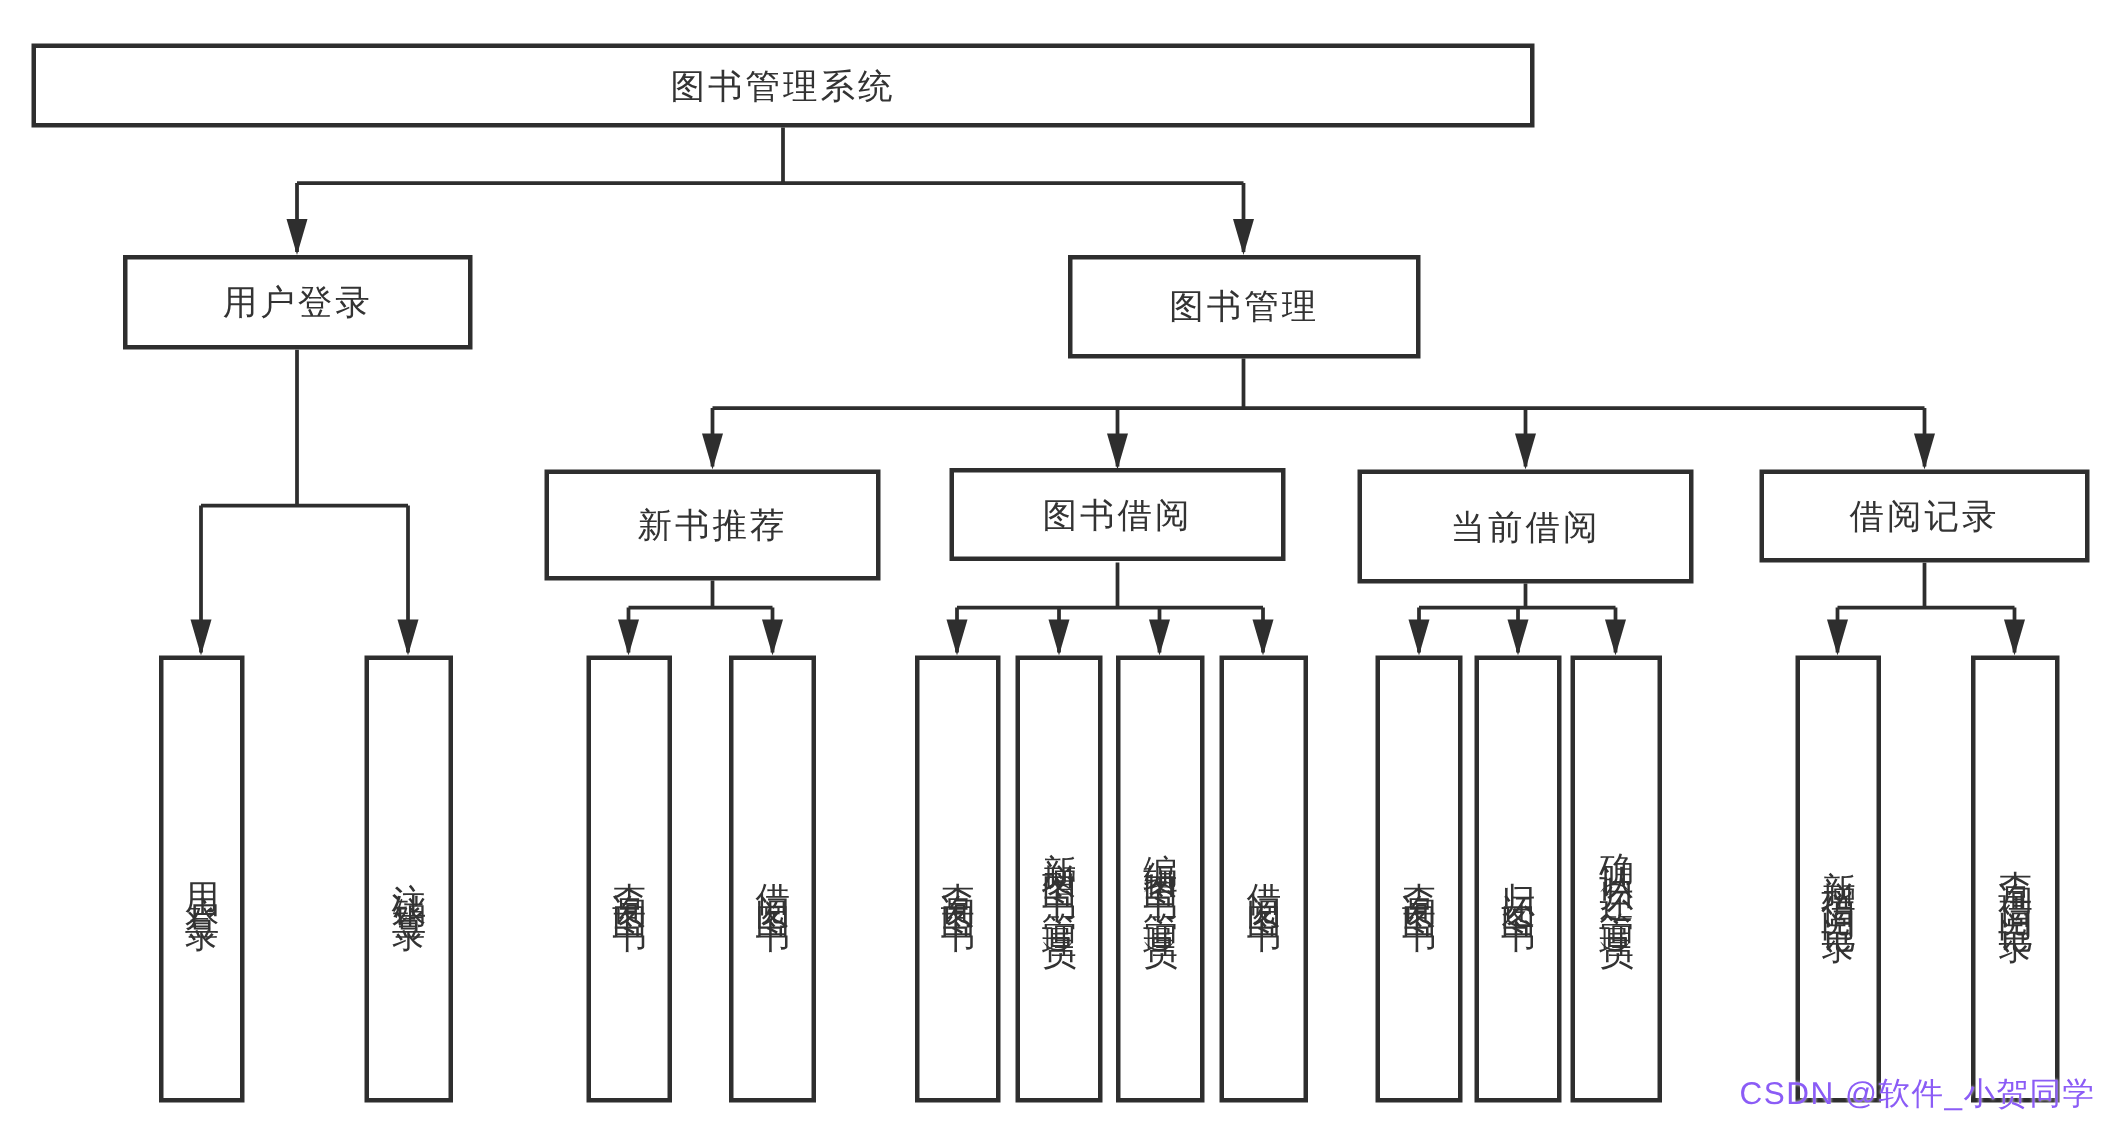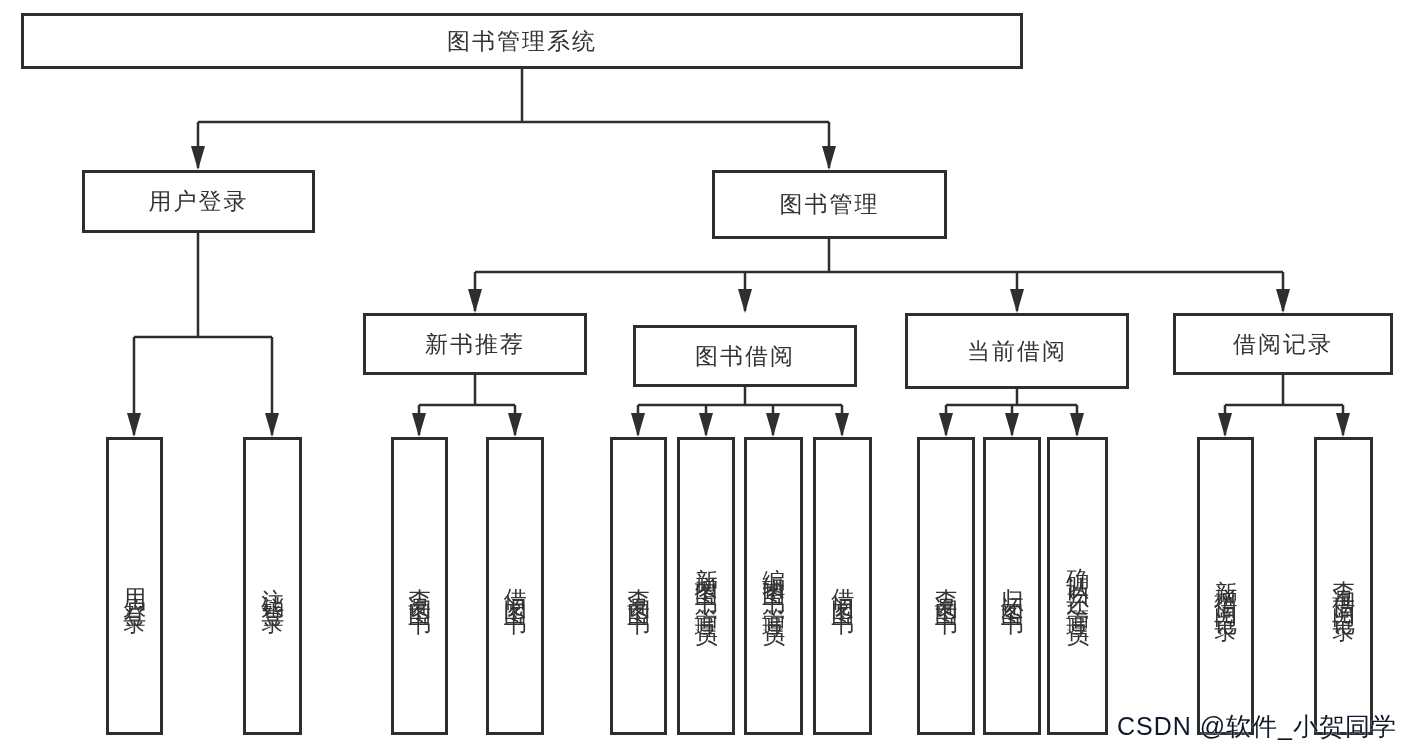--- a/index.html
+++ b/index.html
@@ -28,23 +28,23 @@
   .vtext {
     writing-mode:vertical-rl;
     text-orientation:mixed;
     font-size:23px;
     letter-spacing:8px;
     line-height:1.1;
   }
   #watermark {
     position:absolute;
     right:8px; bottom:4px;
-    font-size:25px;
+    font-size:21px;
     letter-spacing:1px;
-    color:#0f172a;
+    color:#8b5cf6;
     text-shadow:0 0 2px #ffffff;
     white-space:nowrap;
     z-index:5;
   }
 </style>
 </head>
 <body>
 
 <div id="canvas">
 
@@ -81,35 +81,35 @@
       <path d="M766 413L780 413L773 437Z"></path>
       <path d="M835 413L849 413L842 437Z"></path>
       <path d="M939 413L953 413L946 437Z"></path>
       <path d="M1005 413L1019 413L1012 437Z"></path>
       <path d="M1070 413L1084 413L1077 437Z"></path>
       <path d="M1218 413L1232 413L1225 437Z"></path>
       <path d="M1336 413L1350 413L1343 437Z"></path>
     </g>
   </svg>
 
-  <div class="box hbox" style="left:21px;top:13px;width:1002px;height:56px">
+  <div class="box hbox" style="left:21px;top:29px;width:1002px;height:56px">
     <span>图书管理系统</span>
   </div>
 
   <div class="box hbox" style="left:82px;top:170px;width:233px;height:63px">
     <span>用户登录</span>
   </div>
   <div class="box hbox" style="left:712px;top:170px;width:235px;height:69px">
     <span>图书管理</span>
   </div>
 
-  <div class="box hbox" style="left:363px;top:313px;width:224px;height:62px">
+  <div class="box hbox" style="left:363px;top:313px;width:224px;height:74px">
     <span>新书推荐</span>
   </div>
-  <div class="box hbox" style="left:633px;top:325px;width:224px;height:62px">
+  <div class="box hbox" style="left:633px;top:312px;width:224px;height:62px">
     <span>图书借阅</span>
   </div>
   <div class="box hbox" style="left:905px;top:313px;width:224px;height:76px">
     <span>当前借阅</span>
   </div>
   <div class="box hbox" style="left:1173px;top:313px;width:220px;height:62px">
     <span>借阅记录</span>
   </div>
 
   <div class="box vbox" style="left:106px;top:437px;width:57px;height:298px">

